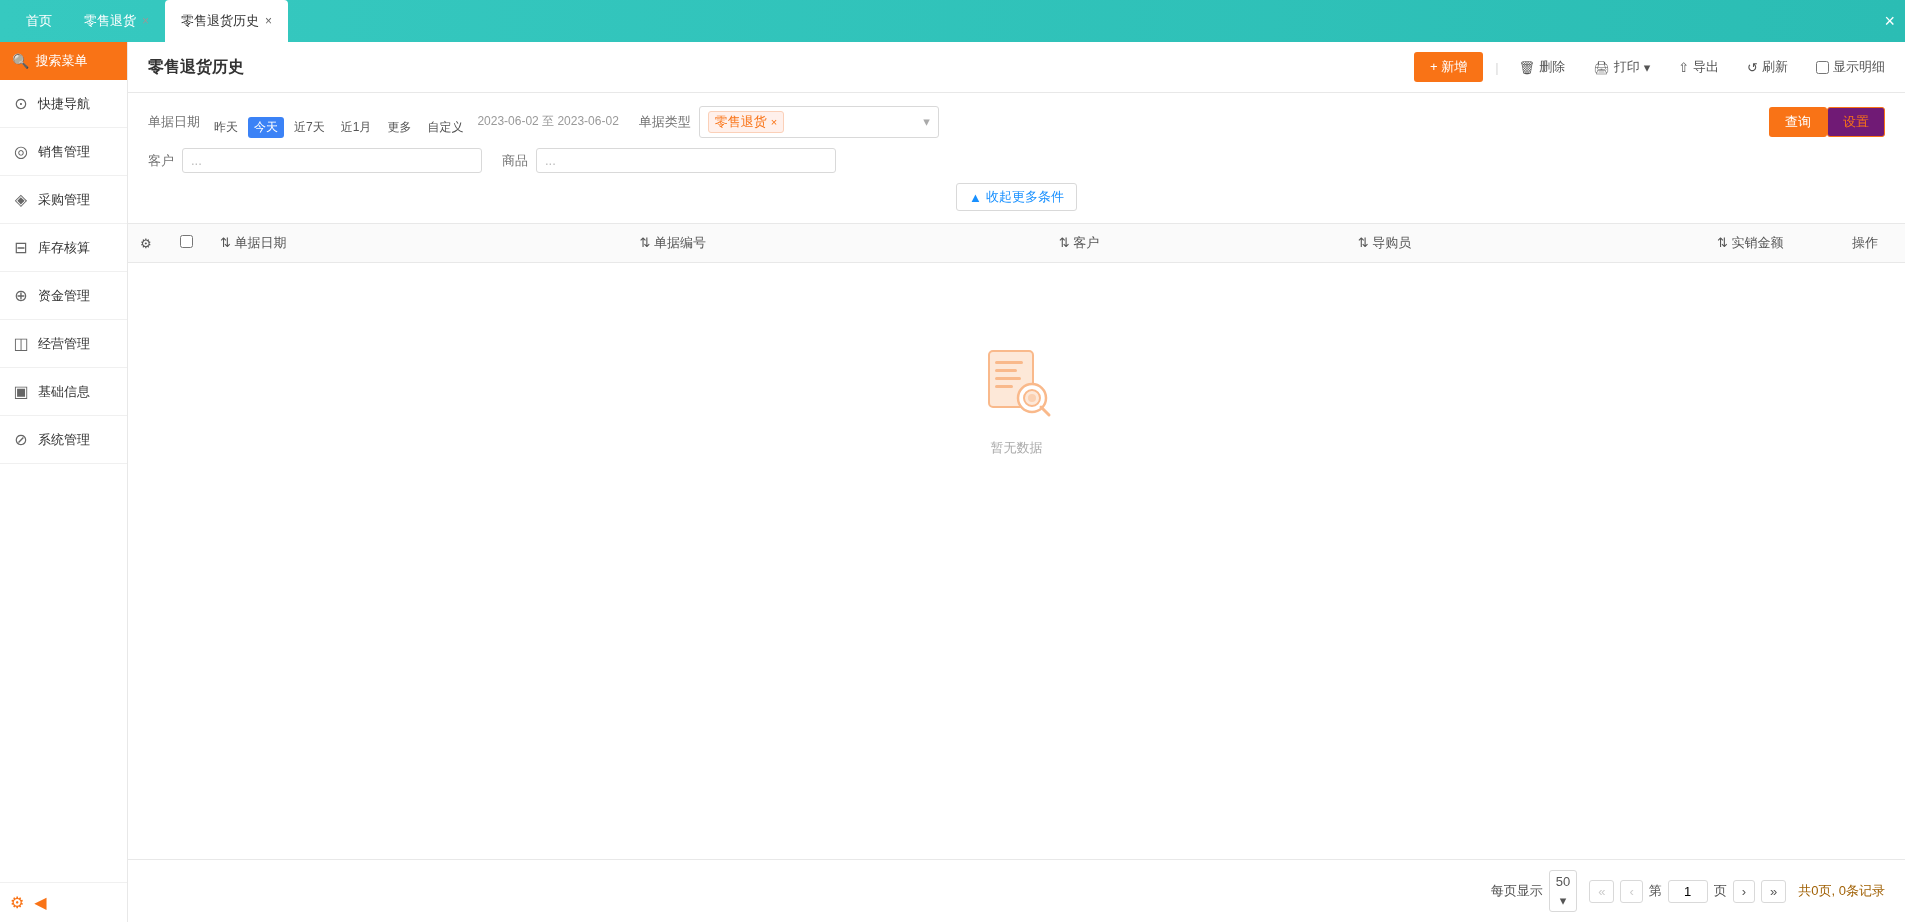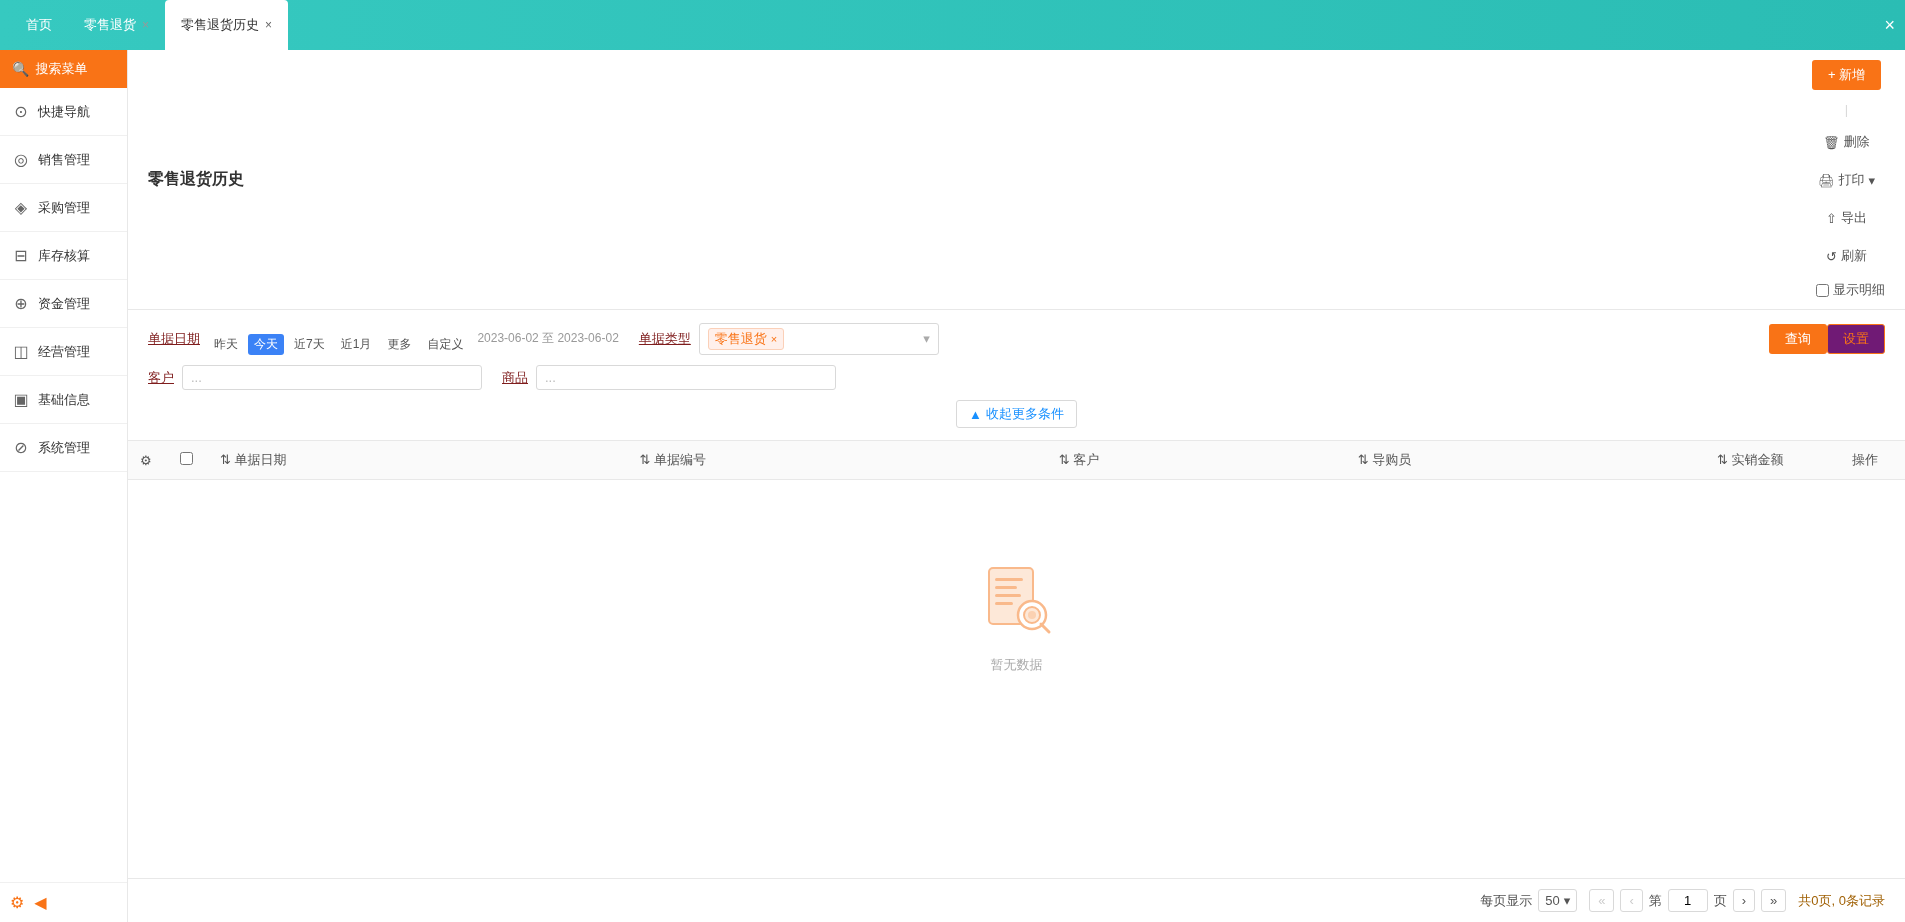--- a/index.html
+++ b/index.html
@@ -1,20 +1,20 @@
 <!DOCTYPE html>
 <html><head>
   <meta charset="utf-8">
   <style>
     * { box-sizing: border-box; margin: 0; padding: 0; font-family: 'Microsoft YaHei', Arial, sans-serif; font-size: 13px; }
     body { display: flex; flex-direction: column; height: 922px; width: 1905px; overflow: hidden; background: #f5f5f5; }
 
     
     .topbar {
-      height: 50px;
+      height: 42px;
       background: linear-gradient(90deg, #36c9c0 0%, #2bbdb4 100%);
       display: flex;
       align-items: center;
       padding: 0 10px;
       flex-shrink: 0;
     }
     .topbar-tabs {
       display: flex;
       align-items: center;
       flex: 1;
@@ -119,21 +119,20 @@
     .page-title {
       font-size: 16px;
       font-weight: bold;
       color: #333;
       flex: 1;
     }
     .header-actions {
       display: flex;
       align-items: center;
       gap: 12px;
-      flex-direction: column;
     }
     .action-btn {
       display: flex;
       align-items: center;
       gap: 4px;
       cursor: pointer;
       color: #555;
       font-size: 13px;
       padding: 4px 8px;
       border-radius: 3px;
@@ -178,24 +177,23 @@
       align-items: center;
       gap: 20px;
       margin-bottom: 10px;
     }
     .filter-item {
       display: flex;
       align-items: center;
       gap: 8px;
     }
     .filter-label {
-      color: #7f1d1d;
+      color: #737373;
       white-space: nowrap;
       font-size: 13px;
-      text-decoration: underline;
     }
     .date-options {
       display: flex;
       align-items: center;
       gap: 4px;
     }
     .date-opt {
       padding: 2px 6px;
       cursor: pointer;
       color: #555;
@@ -326,20 +324,21 @@
     }
     .per-page-select {
       border: 1px solid #d9d9d9;
       border-radius: 3px;
       padding: 3px 6px;
       font-size: 13px;
       cursor: pointer;
       display: flex;
       align-items: center;
       gap: 4px;
+      flex-direction: column;
     }
     .pagination-nav {
       display: flex;
       align-items: center;
       gap: 6px;
       color: #555;
     }
     .page-btn {
       border: 1px solid #d9d9d9;
       background: #fff;

